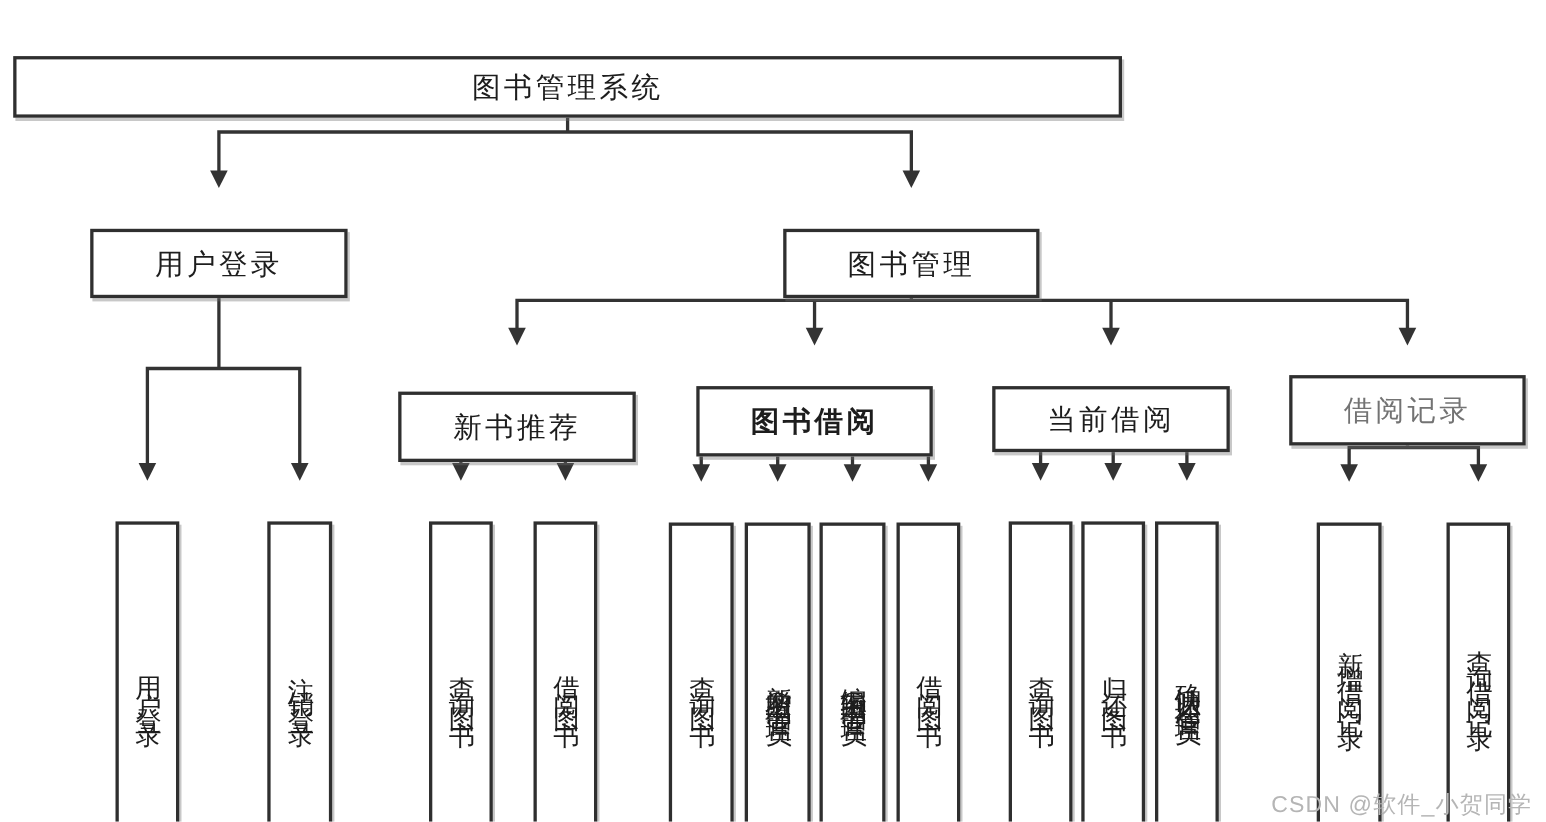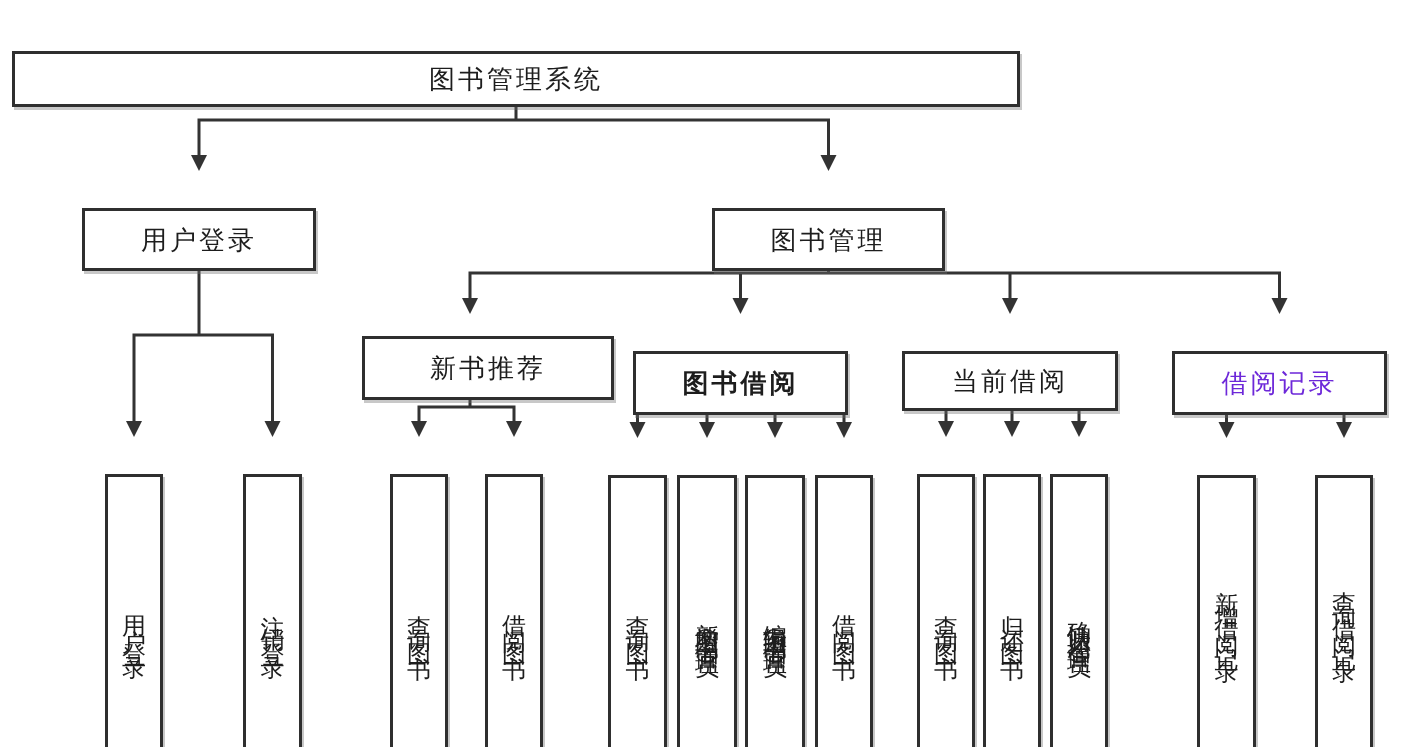--- a/index.html
+++ b/index.html
@@ -100,31 +100,32 @@
       <g>
         <path d="M1279.5 377 V407 M1226.5 407 H1344 M1226.5 407 V424 M1344 407 V424" fill="none" stroke="#333333" stroke-width="3" stroke-linecap="square"></path>
         <polygon points="1218.5,422 1234.5,422 1226.5,438" fill="#333333"></polygon>
         <polygon points="1336,422 1352,422 1344,438" fill="#333333"></polygon>
       </g>
     </svg>
   <div id="nodes">
       <div class="node h" style="left: 12px; top: 13px; width: 1008px; height: 56px; border-color: rgb(47, 47, 47); color: rgb(29, 29, 29);">图书管理系统</div>
       <div class="node h" style="left: 82px; top: 170px; width: 234px; height: 63px; border-color: rgb(47, 47, 47); color: rgb(29, 29, 29);">用户登录</div>
       <div class="node h" style="left: 712px; top: 170px; width: 233px; height: 63px; border-color: rgb(47, 47, 47); color: rgb(29, 29, 29);">图书管理</div>
-      <div class="node h" style="left: 362px; top: 298px; width: 252px; height: 64px; border-color: rgb(47, 47, 47); color: rgb(29, 29, 29);">新书推荐</div>
+      <div class="node h" style="left: 362px; top: 318px; width: 216px; height: 64px; border-color: rgb(47, 47, 47); color: rgb(29, 29, 29);">新书推荐</div>
       <div class="node h" style="left: 633px; top: 313px; width: 215px; height: 64px; border-color: rgb(47, 47, 47); color: rgb(29, 29, 29); font-weight: bold;">图书借阅</div>
       <div class="node h" style="left: 902px; top: 313px; width: 216px; height: 60px; border-color: rgb(47, 47, 47); color: rgb(29, 29, 29);">当前借阅</div>
-      <div class="node h" style="left: 1172px; top: 313px; width: 215px; height: 64px; border-color: rgb(47, 47, 47); color: #6d28d9;">借阅记录</div>
+      <div class="node h" style="left: 1172px; top: 303px; width: 215px; height: 64px; border-color: rgb(47, 47, 47); color: #737373;">借阅记录</div>
       <div class="node v" style="left: 105px; top: 436px; width: 58px; height: 299px; border-color: rgb(47, 47, 47); color: rgb(29, 29, 29); letter-spacing: 14px;">用户登录</div>
       <div class="node v" style="left: 243px; top: 436px; width: 59px; height: 299px; border-color: rgb(47, 47, 47); color: rgb(29, 29, 29); letter-spacing: 14px;">注销登录</div>
       <div class="node v" style="left: 390px; top: 436px; width: 58px; height: 299px; border-color: rgb(47, 47, 47); color: rgb(29, 29, 29); letter-spacing: 14px;">查询图书</div>
       <div class="node v" style="left: 485px; top: 436px; width: 58px; height: 299px; border-color: rgb(47, 47, 47); color: rgb(29, 29, 29); letter-spacing: 14px;">借阅图书</div>
       <div class="node v" style="left: 608px; top: 437px; width: 59px; height: 298px; border-color: rgb(47, 47, 47); color: rgb(29, 29, 29); letter-spacing: 14px;">查询图书</div>
       <div class="node v" style="left: 677px; top: 437px; width: 60px; height: 299px; border-color: rgb(47, 47, 47); color: rgb(29, 29, 29); letter-spacing: 4.6px;">新增图书（管理员）</div>
       <div class="node v" style="left: 745px; top: 437px; width: 60px; height: 299px; border-color: rgb(47, 47, 47); color: rgb(29, 29, 29); letter-spacing: 4.6px;">编辑图书（管理员）</div>
       <div class="node v" style="left: 815px; top: 437px; width: 58px; height: 298px; border-color: rgb(47, 47, 47); color: rgb(29, 29, 29); letter-spacing: 14px;">借阅图书</div>
       <div class="node v" style="left: 917px; top: 436px; width: 58px; height: 299px; border-color: rgb(47, 47, 47); color: rgb(29, 29, 29); letter-spacing: 14px;">查询图书</div>
       <div class="node v" style="left: 983px; top: 436px; width: 58px; height: 299px; border-color: rgb(47, 47, 47); color: rgb(29, 29, 29); letter-spacing: 14px;">归还图书</div>
       <div class="node v" style="left: 1050px; top: 436px; width: 58px; height: 300px; border-color: rgb(47, 47, 47); color: rgb(29, 29, 29); letter-spacing: 4.8px;">确认归还（管理员）</div>
       <div class="node v" style="left: 1197px; top: 437px; width: 59px; height: 277px; border-color: rgb(47, 47, 47); color: rgb(29, 29, 29); letter-spacing: 14px;">新增借阅记录</div>
       <div class="node v" style="left: 1315px; top: 437px; width: 58px; height: 277px; border-color: rgb(47, 47, 47); color: rgb(29, 29, 29); letter-spacing: 14px;">查询借阅记录</div>
     </div>
+  <div class="watermark" style="color: rgb(181, 181, 181);">CSDN @软件_小贺同学</div>
 </div>
 
 </body></html>

